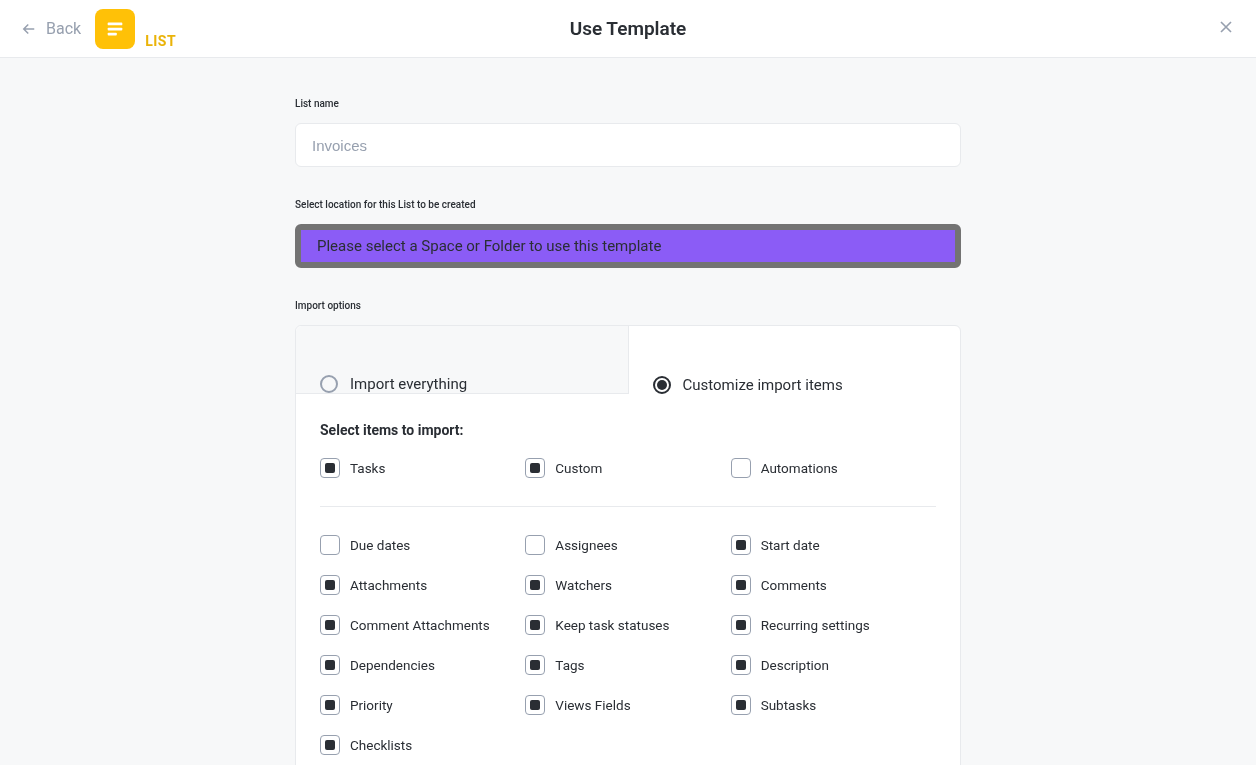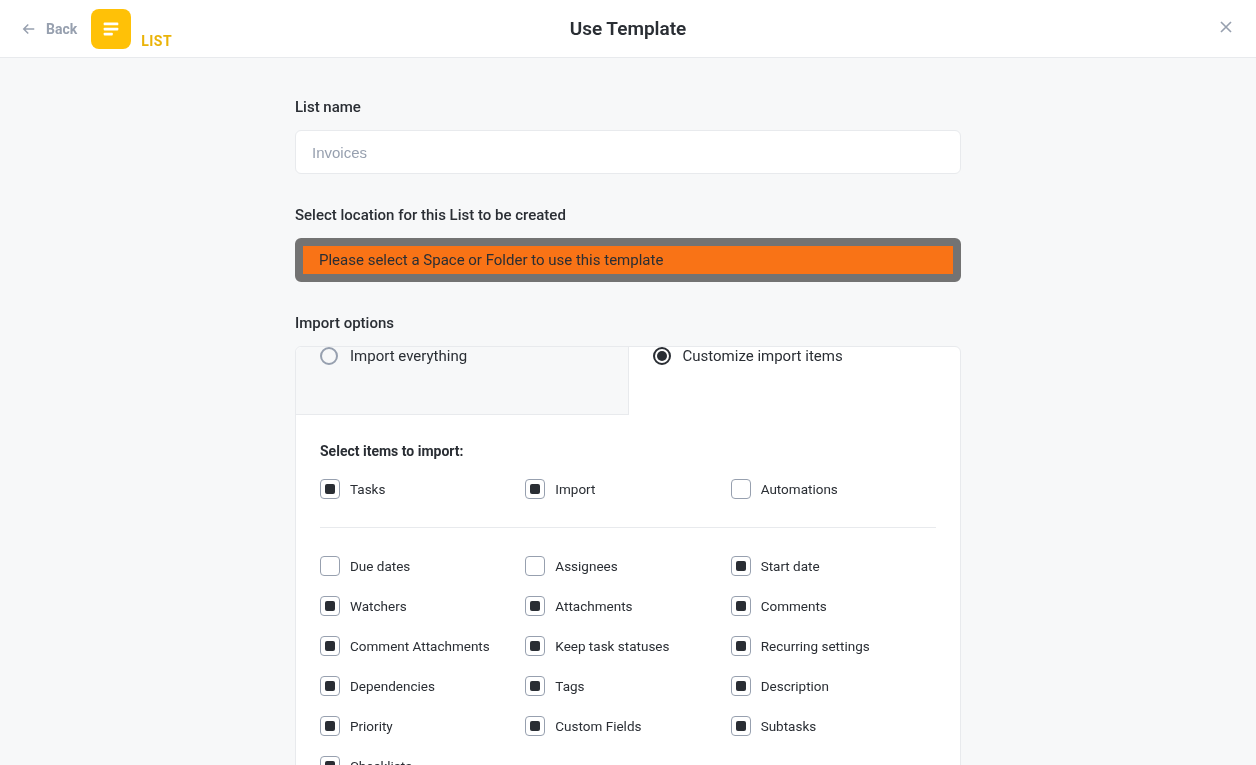--- a/index.html
+++ b/index.html
@@ -32,22 +32,22 @@
       cursor: pointer;
     }
     .back-arrow {
       width: 18px;
       height: 18px;
       stroke: #97a0af;
       fill: none;
       stroke-width: 2;
     }
     .back-text {
-      font-size: 14px;
-      font-weight: 700;
+      font-size: 16px;
+      font-weight: 400;
     }
     .list-badge {
       display: flex;
       align-items: flex-end;
       gap: 10px;
       margin-left: 14px;
     }
     .list-icon-box {
       width: 40px;
       height: 40px;
@@ -94,21 +94,21 @@
       height: calc(765px - 58px);
       overflow-y: auto;
       padding-top: 40px;
       padding-bottom: 40px;
     }
     .content-inner {
       width: 666px;
       margin: 0 auto;
     }
     .field-label {
-      font-size: 15px;
+      font-size: 10px;
       font-weight: 500;
       color: #2a2e34;
       margin-bottom: 14px;
     }
     .text-input {
       width: 100%;
       height: 44px;
       border: 1px solid #e8eaed;
       border-radius: 6px;
       padding: 0 16px;
@@ -119,43 +119,43 @@
     }
     .text-input::placeholder {
       color: #97a0af;
     }
     .section-group {
       margin-bottom: 32px;
     }
     .select-box {
       width: 100%;
       height: 44px;
-      border: 8px solid #737373;
+      border: 6px solid #737373;
       border-radius: 6px;
       padding: 0 16px;
       font-size: 15px;
-      background: #f97316;
+      background: #8b5cf6;
       display: flex;
       align-items: center;
       color: #2a2e34;
       cursor: pointer;
     }
     .import-panel {
       border: 1px solid #e8eaed;
       border-radius: 6px;
       background: #fff;
     }
     .import-tabs {
       display: flex;
       height: 68px;
     }
     .import-tab {
       flex: 1;
       display: flex;
-      align-items: flex-start;
+      align-items: flex-end;
       gap: 12px;
       padding: 0 24px;
       cursor: pointer;
       font-size: 15px;
     }
     .import-tab.inactive {
       background: #f7f8f9;
       border-right: 1px solid #e8eaed;
       border-bottom: 1px solid #e8eaed;
       border-top-left-radius: 6px;
@@ -296,49 +296,49 @@
         <div class="import-body">
           <div class="import-body-title">Select items to import:</div>
           <div class="checkbox-grid" id="checkbox-grid">
 
           <div class="check-item">
                 <div class="checkbox checked"></div>
                 <span>Tasks</span>
               </div>
               <div class="check-item">
                 <div class="checkbox checked"></div>
-                <span>Import</span>
+                <span>Custom</span>
               </div>
               <div class="check-item">
                 <div class="checkbox"></div>
                 <span>Automations</span>
               </div>
               <div class="divider-row"></div>
               <div class="check-item">
                 <div class="checkbox"></div>
                 <span>Due dates</span>
               </div>
               <div class="check-item">
                 <div class="checkbox"></div>
                 <span>Assignees</span>
               </div>
               <div class="check-item">
                 <div class="checkbox checked"></div>
                 <span>Start date</span>
               </div>
               <div class="check-item">
                 <div class="checkbox checked"></div>
+                <span>Attachments</span>
+              </div>
+              <div class="check-item">
+                <div class="checkbox checked"></div>
                 <span>Watchers</span>
               </div>
               <div class="check-item">
                 <div class="checkbox checked"></div>
-                <span>Attachments</span>
-              </div>
-              <div class="check-item">
-                <div class="checkbox checked"></div>
                 <span>Comments</span>
               </div>
               <div class="check-item">
                 <div class="checkbox checked"></div>
                 <span>Comment Attachments</span>
               </div>
               <div class="check-item">
                 <div class="checkbox checked"></div>
                 <span>Keep task statuses</span>
               </div>
@@ -357,21 +357,21 @@
               <div class="check-item">
                 <div class="checkbox checked"></div>
                 <span>Description</span>
               </div>
               <div class="check-item">
                 <div class="checkbox checked"></div>
                 <span>Priority</span>
               </div>
               <div class="check-item">
                 <div class="checkbox checked"></div>
-                <span>Custom Fields</span>
+                <span>Views Fields</span>
               </div>
               <div class="check-item">
                 <div class="checkbox checked"></div>
                 <span>Subtasks</span>
               </div>
               <div class="check-item">
                 <div class="checkbox checked"></div>
                 <span>Checklists</span>
               </div>
             </div>

